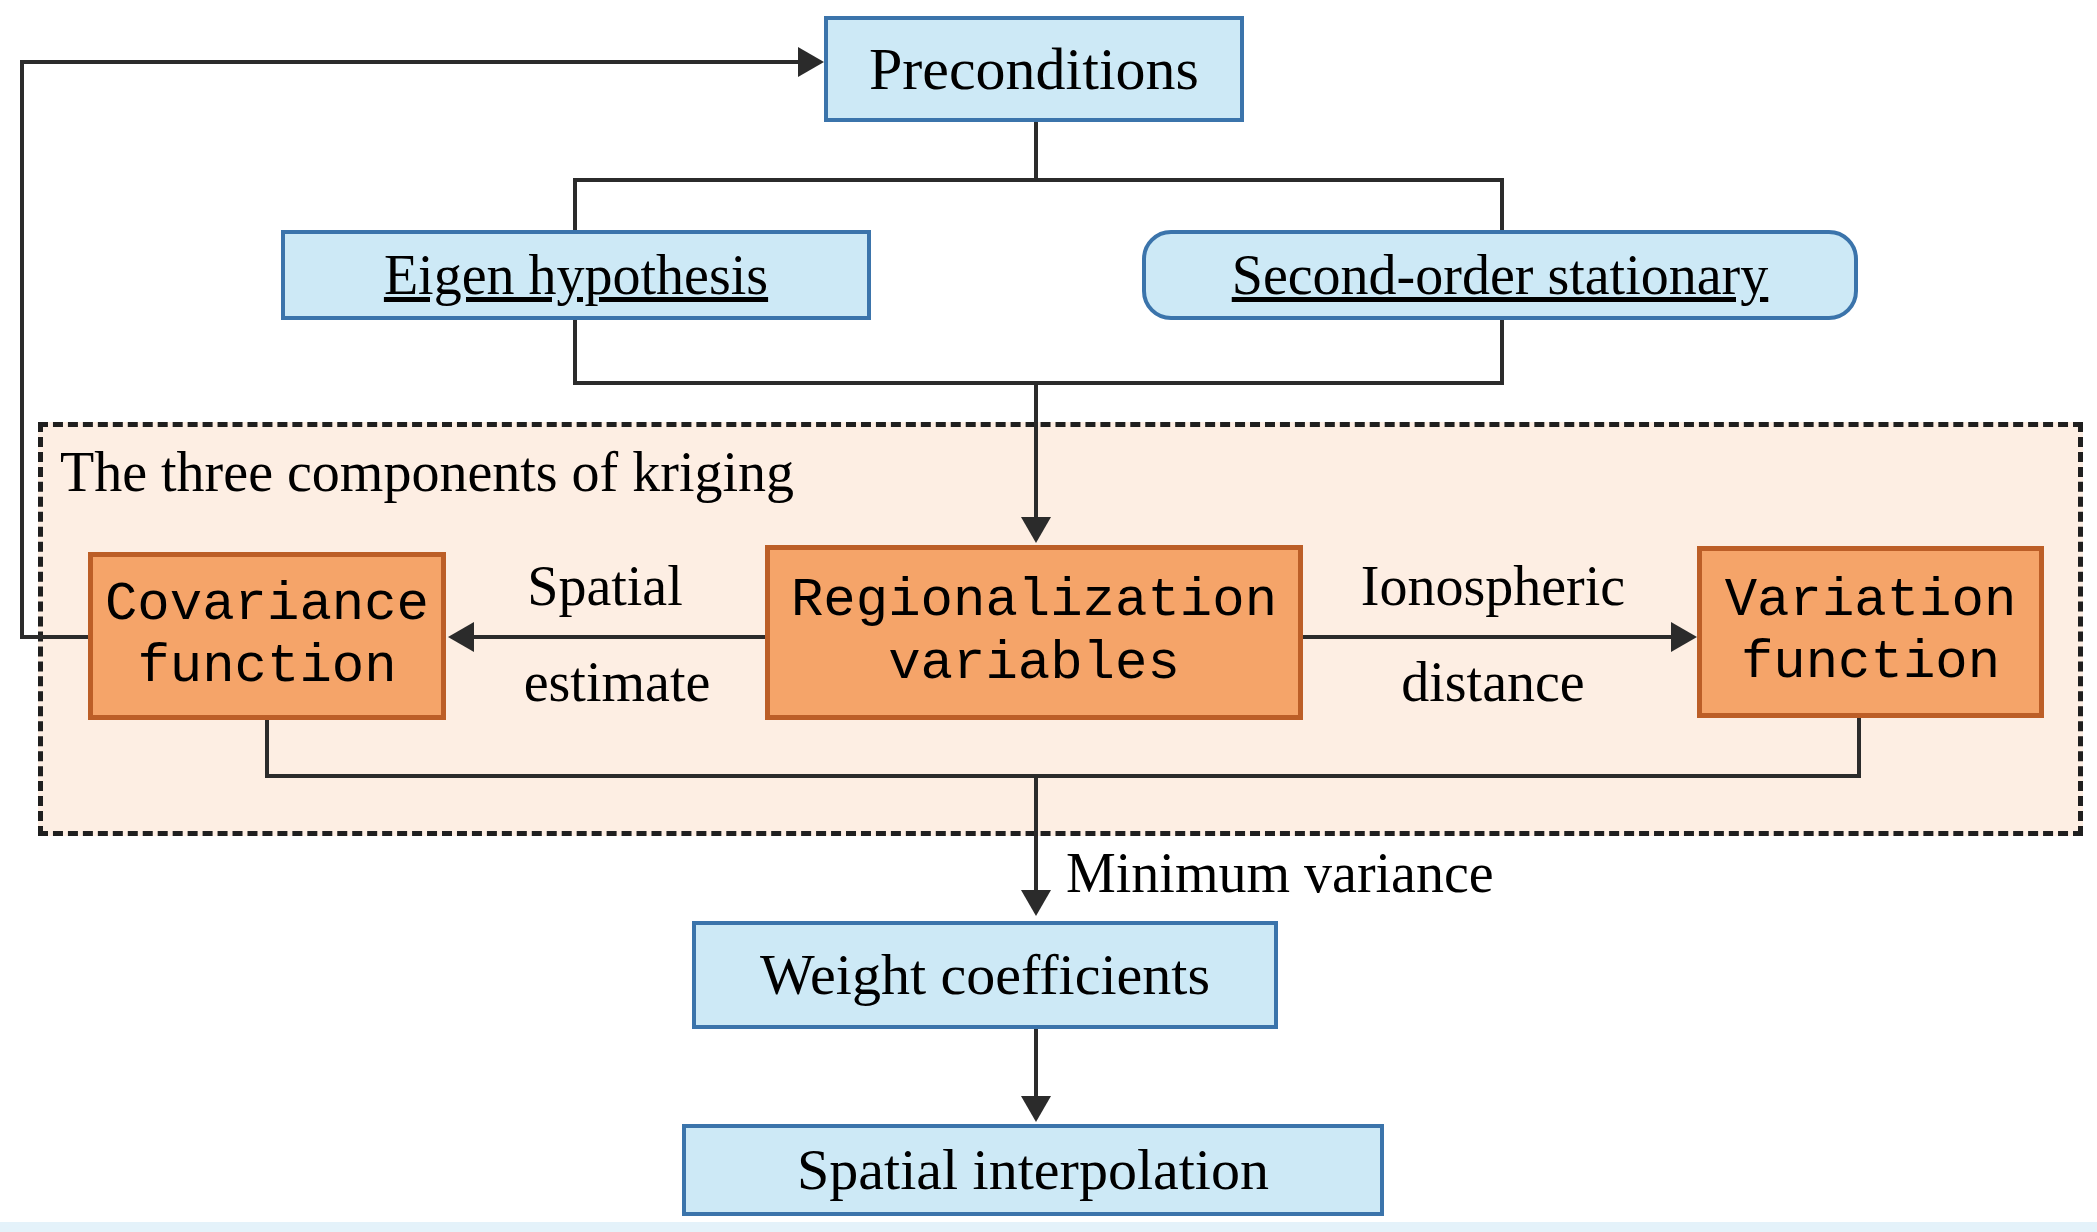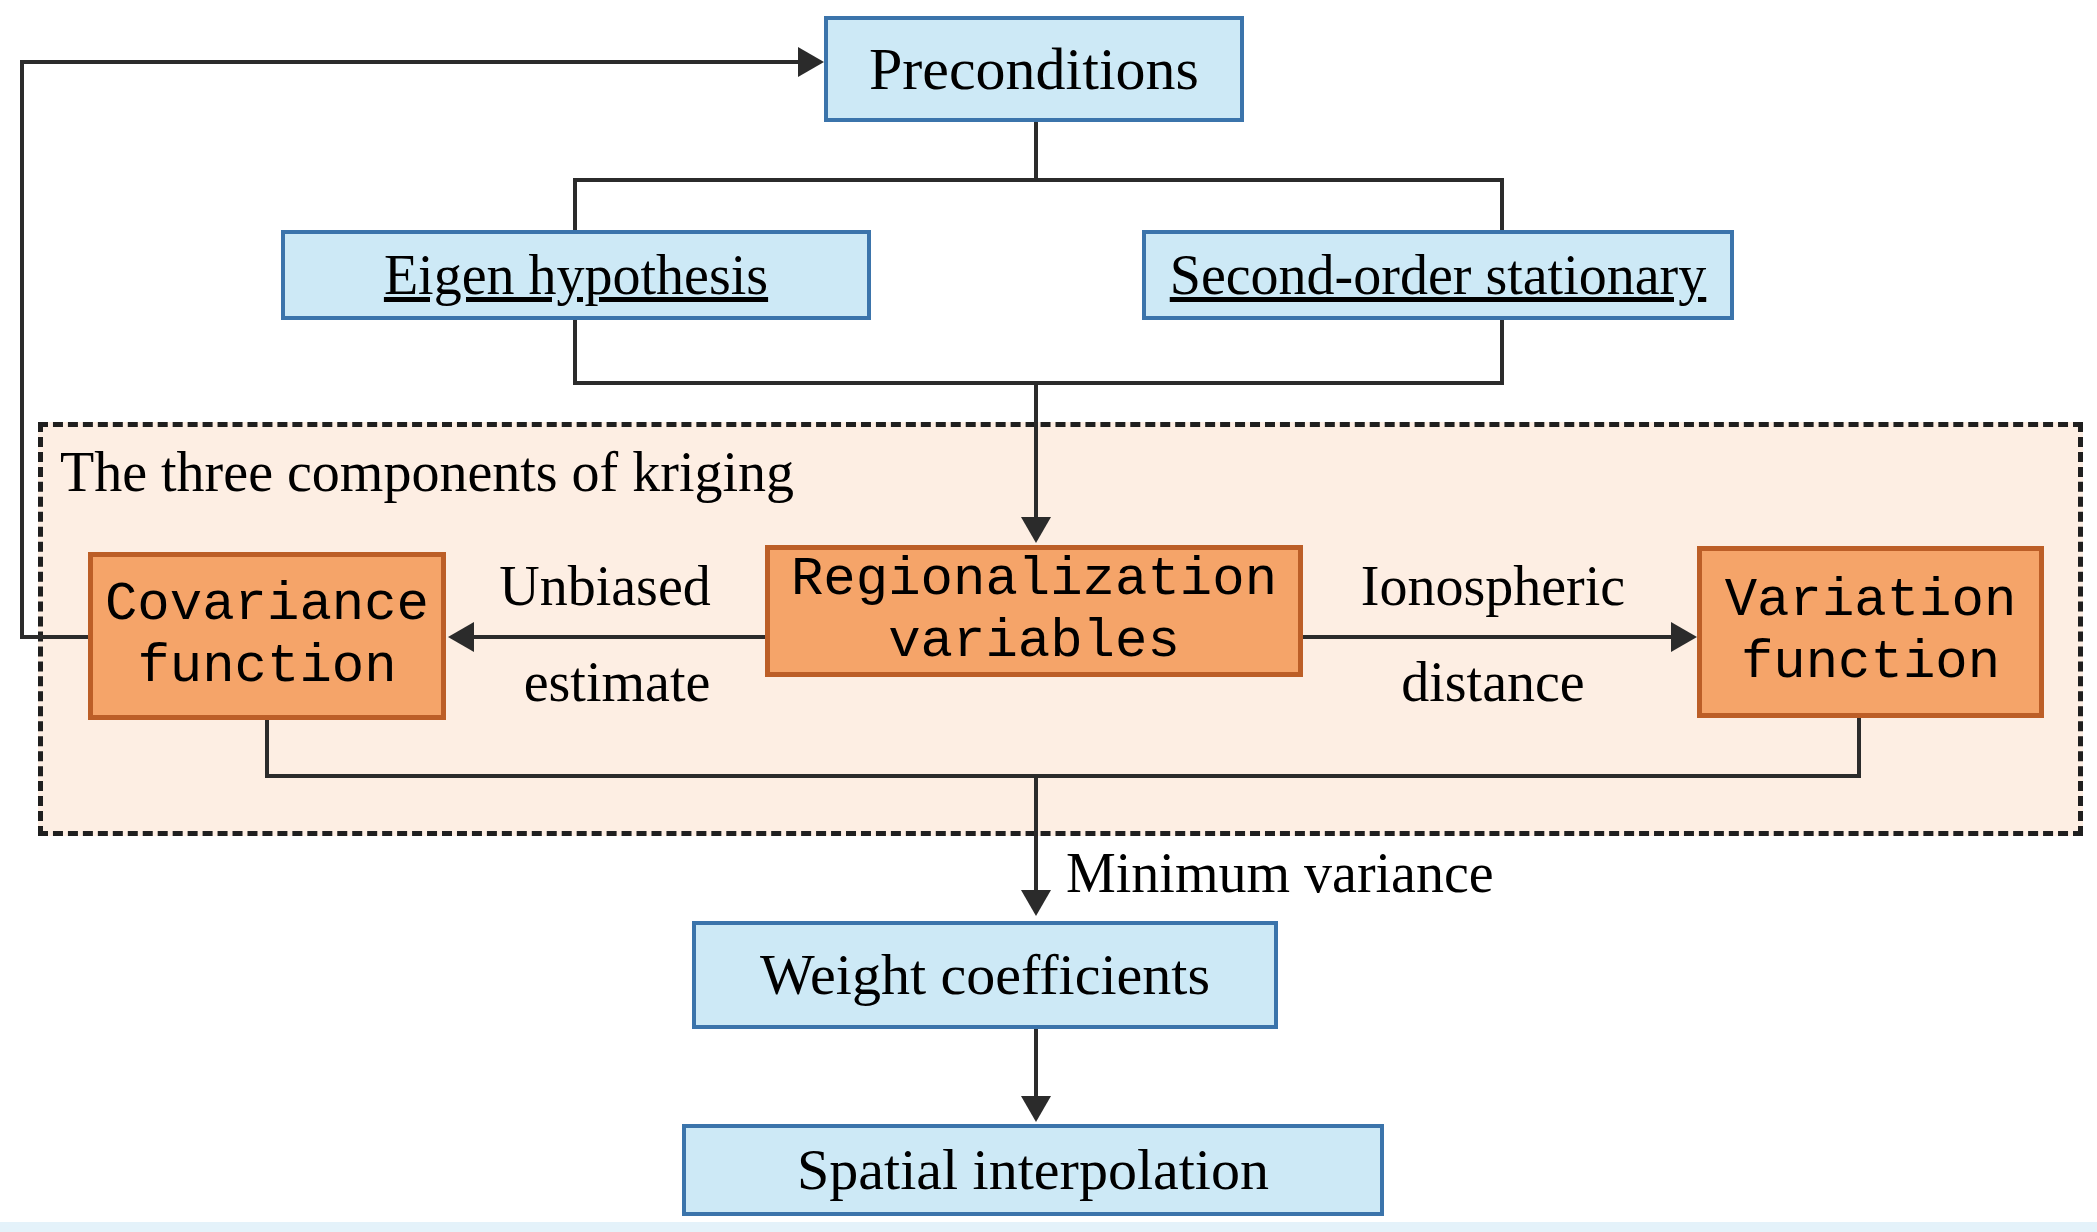--- a/index.html
+++ b/index.html
@@ -73,48 +73,48 @@
   <div class="arrow down" style="left:1021px;top:1096px;"></div>
 
   <div class="box blue fs60" style="left:824px;top:16px;width:420px;height:106px;">
     <span>Preconditions</span>
   </div>
 
   <div class="box blue fs56" style="left:281px;top:230px;width:590px;height:90px;">
     <span>Eigen hypothesis</span>
   </div>
 
-  <div class="box blue fs56" style="left:1142px;top:230px;width:592px;height:90px;">
+  <div class="box blue fs56" style="left:1142px;top:230px;width:716px;height:90px;border-radius:29px;">
     <span>Second-order stationary</span>
   </div>
 
   <div class="box orange" style="left:88px;top:552px;width:358px;height:168px;">
     <span>Covariance</span>
     <span>function</span>
   </div>
 
-  <div class="box orange" style="left:765px;top:545px;width:538px;height:132px;">
+  <div class="box orange" style="left:765px;top:545px;width:538px;height:175px;">
     <span>Regionalization</span>
     <span>variables</span>
   </div>
 
   <div class="box orange" style="left:1697px;top:546px;width:347px;height:172px;">
     <span>Variation</span>
     <span>function</span>
   </div>
 
   <div class="box blue fs58" style="left:692px;top:921px;width:586px;height:108px;">
     <span>Weight coefficients</span>
   </div>
 
   <div class="box blue fs58" style="left:682px;top:1124px;width:702px;height:92px;">
     <span>Spatial interpolation</span>
   </div>
 
-  <div class="lbl center" style="left:480px;top:556px;width:250px;">Unbiased</div>
+  <div class="lbl center" style="left:480px;top:556px;width:250px;">Spatial</div>
   <div class="lbl center" style="left:492px;top:652px;width:250px;">estimate</div>
 
   <div class="lbl center" style="left:1343px;top:556px;width:300px;">Ionospheric</div>
   <div class="lbl center" style="left:1343px;top:652px;width:300px;">distance</div>
 
   <div class="lbl fs58" style="left:1066px;top:843px;">Minimum variance</div>
 
   <div class="strip"></div>
 </div>
 

